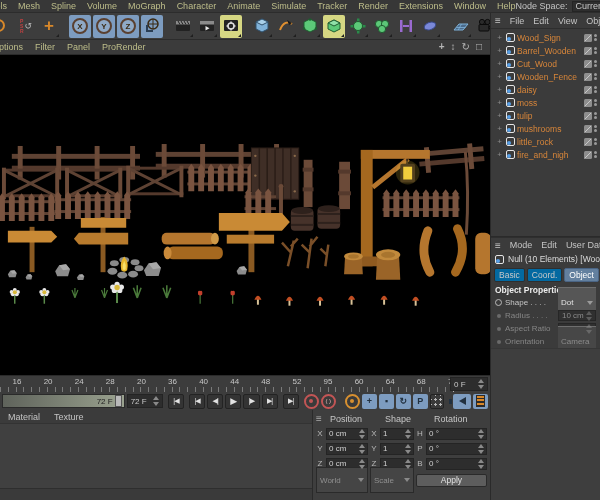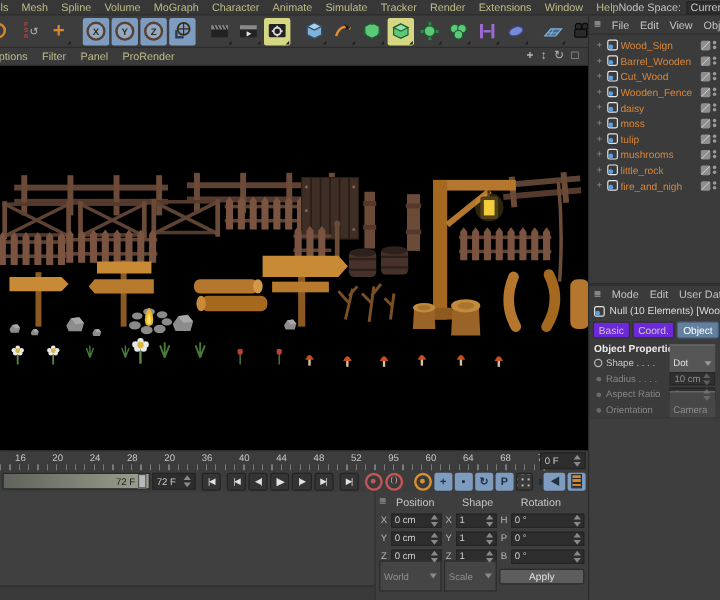--- a/index.html
+++ b/index.html
@@ -102,21 +102,21 @@
   .stub { width:9px; color:#8a8a8a; font-size:8px; text-align:center; }
   .nullico { width:9px; height:9px; border:1px solid #e4e4e4; border-radius:2px; position:relative; flex:0 0 auto; background:#3b3b3b; }
   .nullico::after { content:""; position:absolute; left:0px; bottom:0px; width:4px; height:4px; border-radius:50%; background:#58a0e8; }
   .oname { flex:1; color:#d8863a; font-size:8.5px; white-space:nowrap; overflow:hidden; }
   .tgl { width:8px; height:8px; border-radius:1.5px; background:linear-gradient(135deg,#8e8e8e 44%,#c8c8c8 50%,#8e8e8e 56%); flex:0 0 auto; }
   .vdots { display:flex; flex-direction:column; gap:1.5px; padding-right:1px; }
   .vdots i { width:3px; height:3px; border-radius:50%; background:#9a9a9a; display:block; }
   .am-menu { border-top:1px solid #2e2e2e; }
   .am-obj { height:14px; display:flex; align-items:center; gap:4px; padding:0 4px; white-space:nowrap; overflow:hidden; color:#dcdcdc; font-size:8.5px; }
   .am-tabs { height:17px; display:flex; gap:2px; align-items:center; padding:1px 3px; }
-  .tab { background:#6d28d9; border:1px solid #2e2e2e; border-radius:2px; padding:1px 4px; color:#c8c8c8; font-size:8.5px; }
+  .tab { background:#0369a1; border:1px solid #2e2e2e; border-radius:2px; padding:1px 4px; color:#c8c8c8; font-size:8.5px; }
   .tab.active { background:#63809f; border-color:#4a6484; color:#fff; }
   .am-sec { height:13px; display:flex; align-items:center; padding:0 4px; color:#ececec; font-weight:bold; font-size:8.5px; }
   .amrow { height:13px; display:flex; align-items:center; gap:3px; padding:0 4px; }
   .ind { width:7px; height:7px; border-radius:50%; border:1.5px solid #b8b8b8; flex:0 0 auto; }
   .ind.dim { border:none; background:#6a6a6a; width:4px; height:4px; margin:0 1.5px; }
   .albl { width:50px; color:#c6c6c6; font-size:8px; white-space:nowrap; overflow:hidden; }
   .albl.dim { color:#868686; }
   .adD { flex:1; height:11px; background:#565656; border-top:1px solid #6e6e6e; border-bottom:1px solid #2a2a2a; color:#e2e2e2; font-size:8px; display:flex; align-items:center; padding:15px 3px; }
   .adD.dim { background:#474747; color:#8c8c8c; }
   .afld { flex:1; height:11px; background:#303030; border:1px solid #262626; color:#8c8c8c; font-size:8px; display:flex; align-items:center; padding:0 3px; }
@@ -577,20 +577,24 @@
         <span class="tbl" style="width:18px;">
             <span class="spk"></span>
           </span>
         <span class="tbl">
             <span class="film"></span>
           </span>
       </div>
 
       <div class="bottomrow">
         <div class="matpanel">
+          <div class="matmenu">
+            <span>Material</span>
+            <span>Texture</span>
+          </div>
           <div class="matempty"></div>
           <div class="matstrip"></div>
         </div>
         <div class="coordpanel">
           <div class="chead">
             <span class="hmb">≡</span>
             <span class="h1">Position</span>
             <span class="h2">Shape</span>
             <span class="h3">Rotation</span>
           </div>

